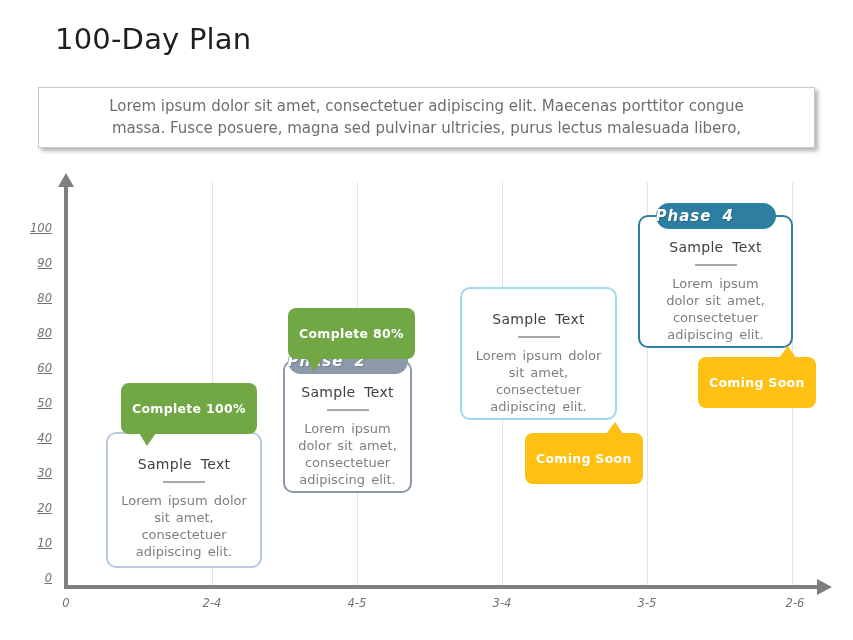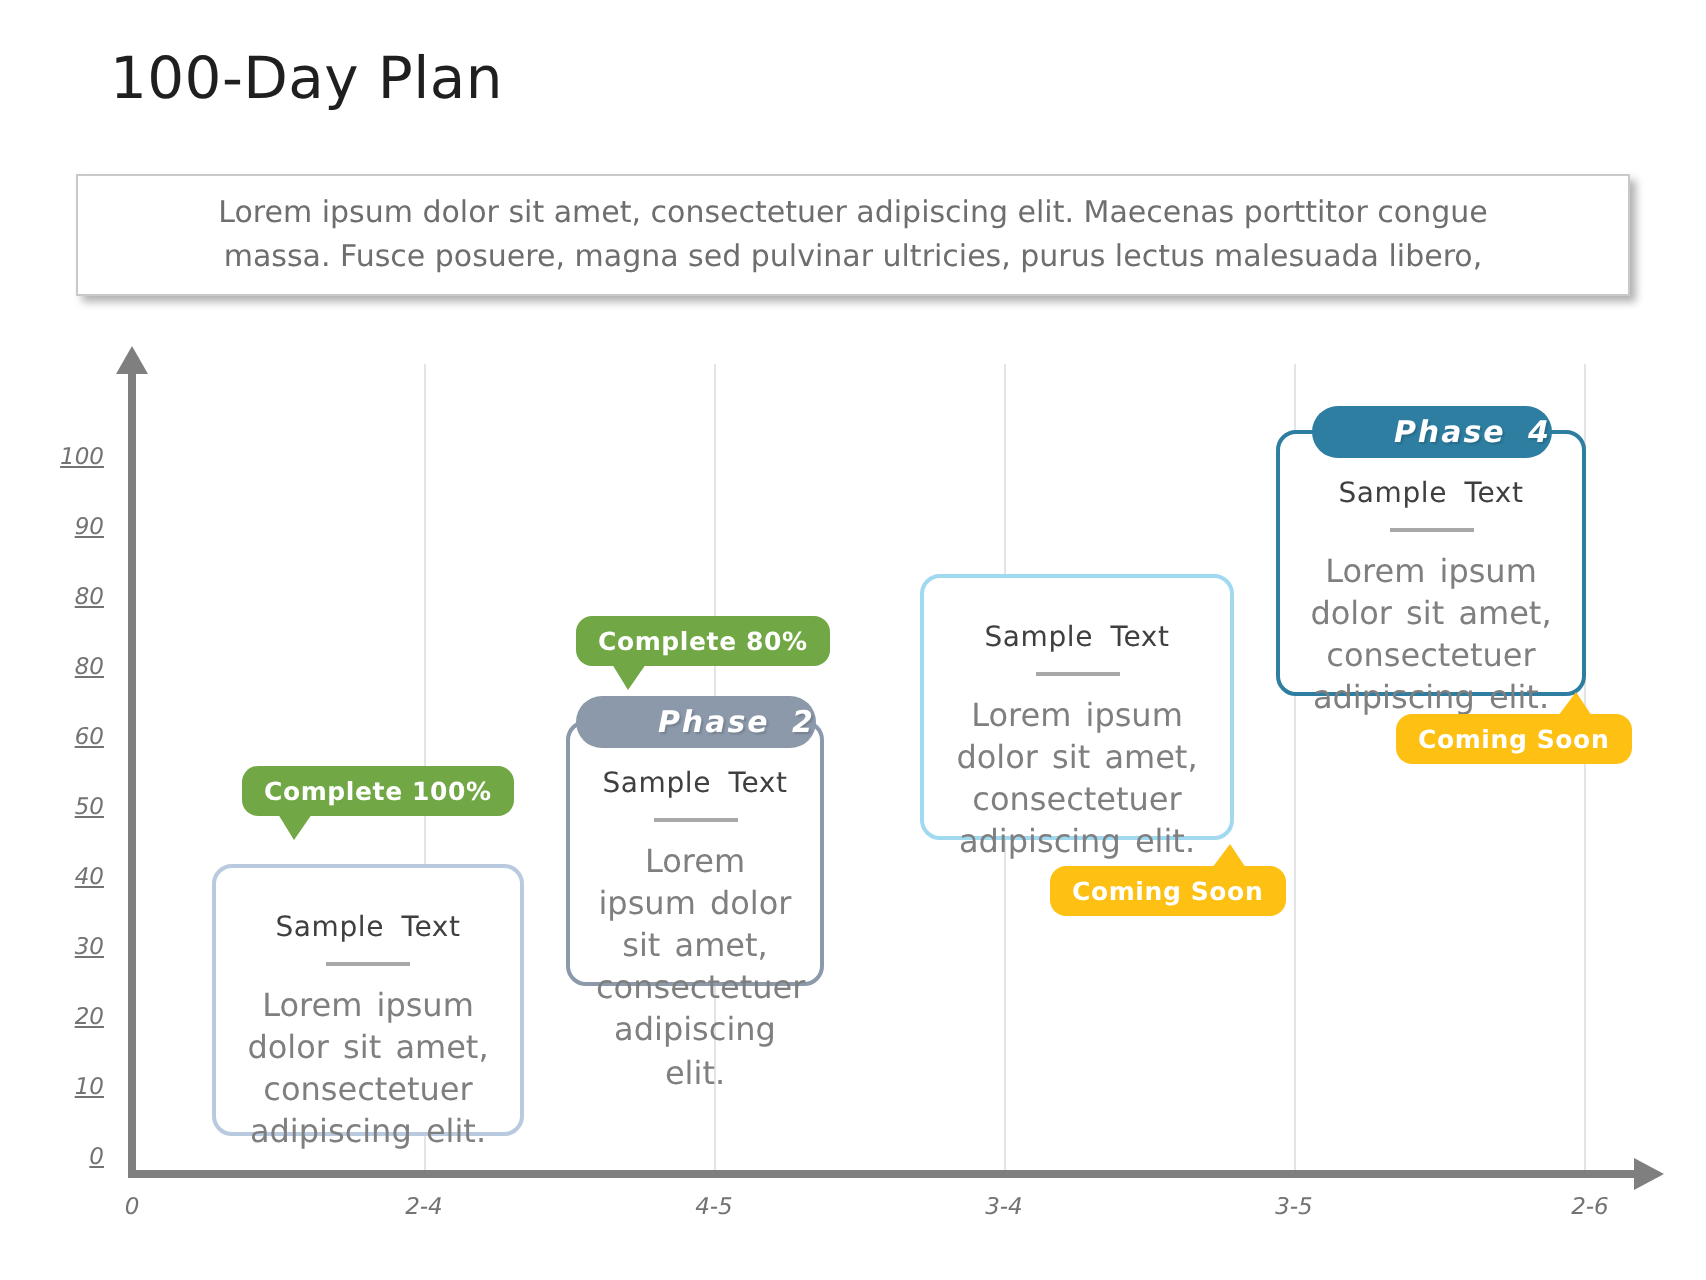--- a/index.html
+++ b/index.html
@@ -69,38 +69,38 @@
   .p1{left:106px; top:432px; width:156px; height:136px}
   .p2{left:283px; top:360px; width:129px; height:133px}
   .p3{left:460px; top:287px; width:157px; height:133px}
   .p4{left:638px; top:215px; width:155px; height:133px}
 
   .pill {
     position:absolute; top:-14px; left:50%; transform:translateX(-50%);
     width:120px; height:26px; border-radius:13px;
     background:var(--accent);
     color:#ffffff; font-size:15px; font-weight:bold; font-style:italic;
-    text-align:right; line-height:26px; letter-spacing:1px; word-spacing:5px;
+    text-align:left; line-height:26px; letter-spacing:1px; word-spacing:5px;
     text-shadow:1px 1px 1px rgba(0,0,0,0.15);
   }
   .card-title {
     font-size:14px; font-weight:normal; color:#3f3f3f; text-align:center;
     word-spacing:4px; letter-spacing:0.3px;
   }
   .card-divider { width:42px; height:2px; background:#a8a8a8; margin:9px auto 9px; }
   .card-body {
-    font-size:16px; color:#7f7f7f; text-align:center; line-height:1.32;
+    font-size:13px; color:#7f7f7f; text-align:center; line-height:1.32;
     padding:0 13px; word-spacing:2px;
   }
 
   
   .badge {
     position:absolute; z-index:3; border-radius:8px;
     color:#ffffff; font-size:12.5px; font-weight:bold; letter-spacing:0.3px;
-    padding:5px 11px; white-space:nowrap; background:var(--bc);
+    padding:18px 11px; white-space:nowrap; background:var(--bc);
   }
   .badge::after { content:""; position:absolute; width:0; height:0; }
   .badge-green::after {
     left:18px; bottom:-12px;
     border-left:8px solid transparent; border-right:9px solid transparent;
     border-top:13px solid var(--bc);
   }
   .badge-yellow::after {
     right:20px; top:-11px;
     border-left:9px solid transparent; border-right:8px solid transparent;

